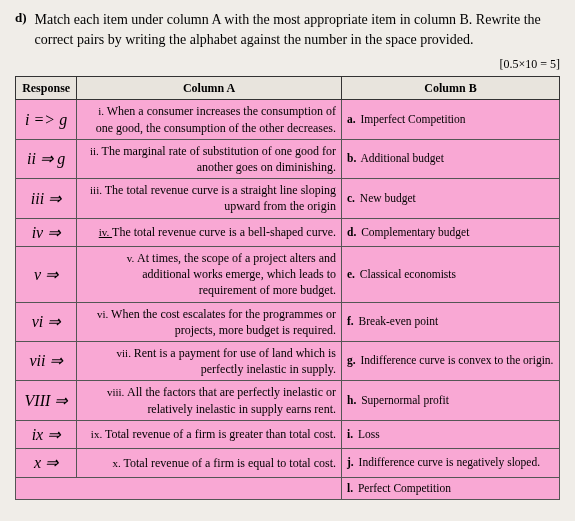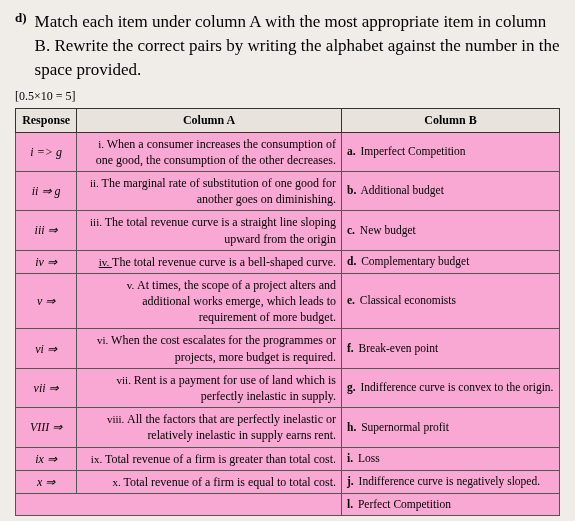--- a/index.html
+++ b/index.html
@@ -16,24 +16,25 @@
       align-items: flex-start;
       margin-bottom: 8px;
     }
     .header-letter {
       font-weight: bold;
       font-size: 13px;
       margin-right: 8px;
       flex-shrink: 0;
     }
     .header-text {
-      font-size: 17px;
+      font-size: 14px;
       line-height: 1.4;
     }
     .score-bracket {
+      text-align: right;
       font-size: 12px;
       margin-bottom: 4px;
     }
     .main-table {
       width: 100%;
       border-collapse: collapse;
       background: #f9a8d4;
       border: 1.5px solid #333;
     }
     .main-table th, .main-table td {
@@ -55,21 +56,21 @@
     }
     .col-a {
       width: 255px;
       text-align: right;
     }
     .col-b {
       width: 210px;
     }
     .response-cell {
       text-align: center;
-      font-size: 12px;
+      font-size: 16px;
       font-style: italic;
     }
     .row-number {
       font-size: 11px;
     }
     .col-b-cell {
       font-size: 11.5px;
     }
     .col-b-letter {
       font-weight: bold;

